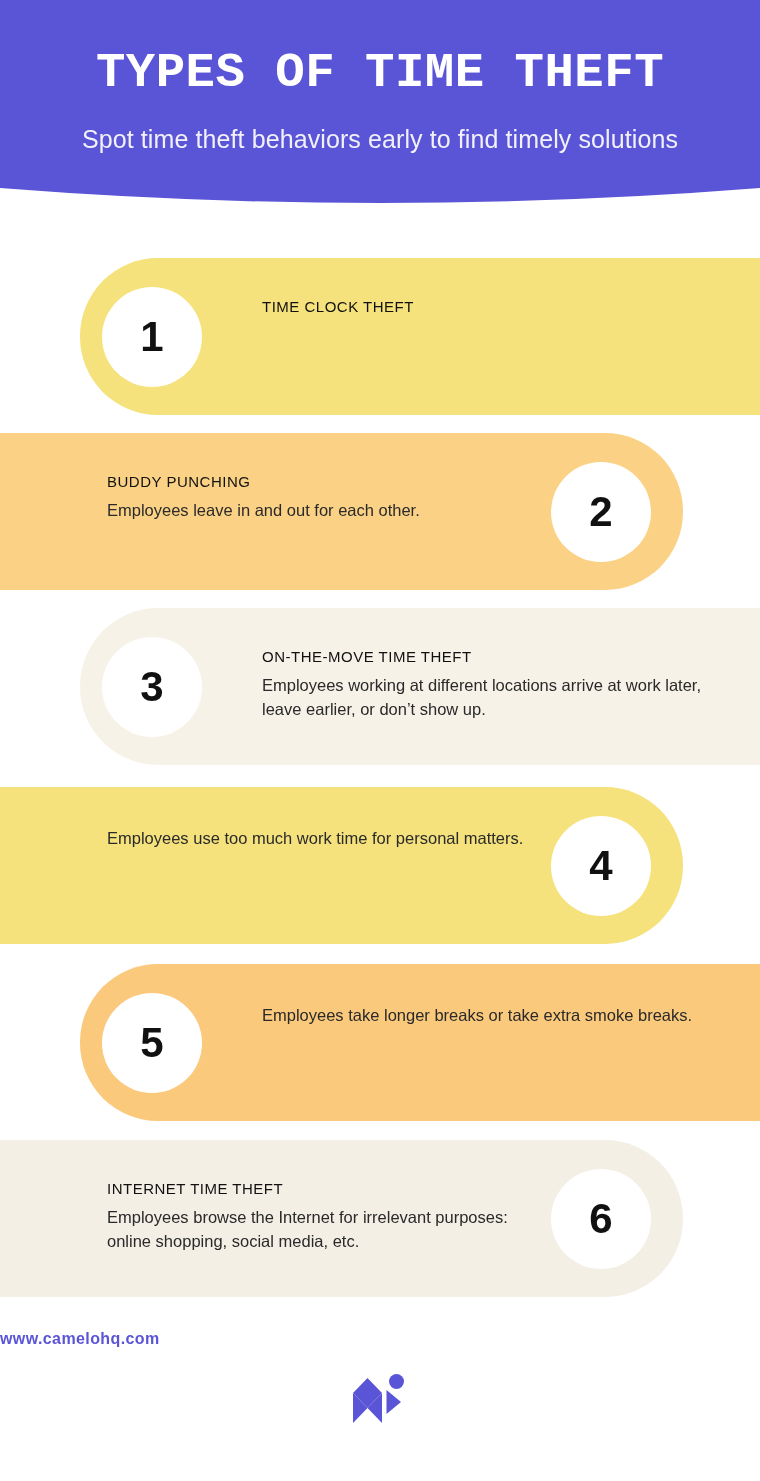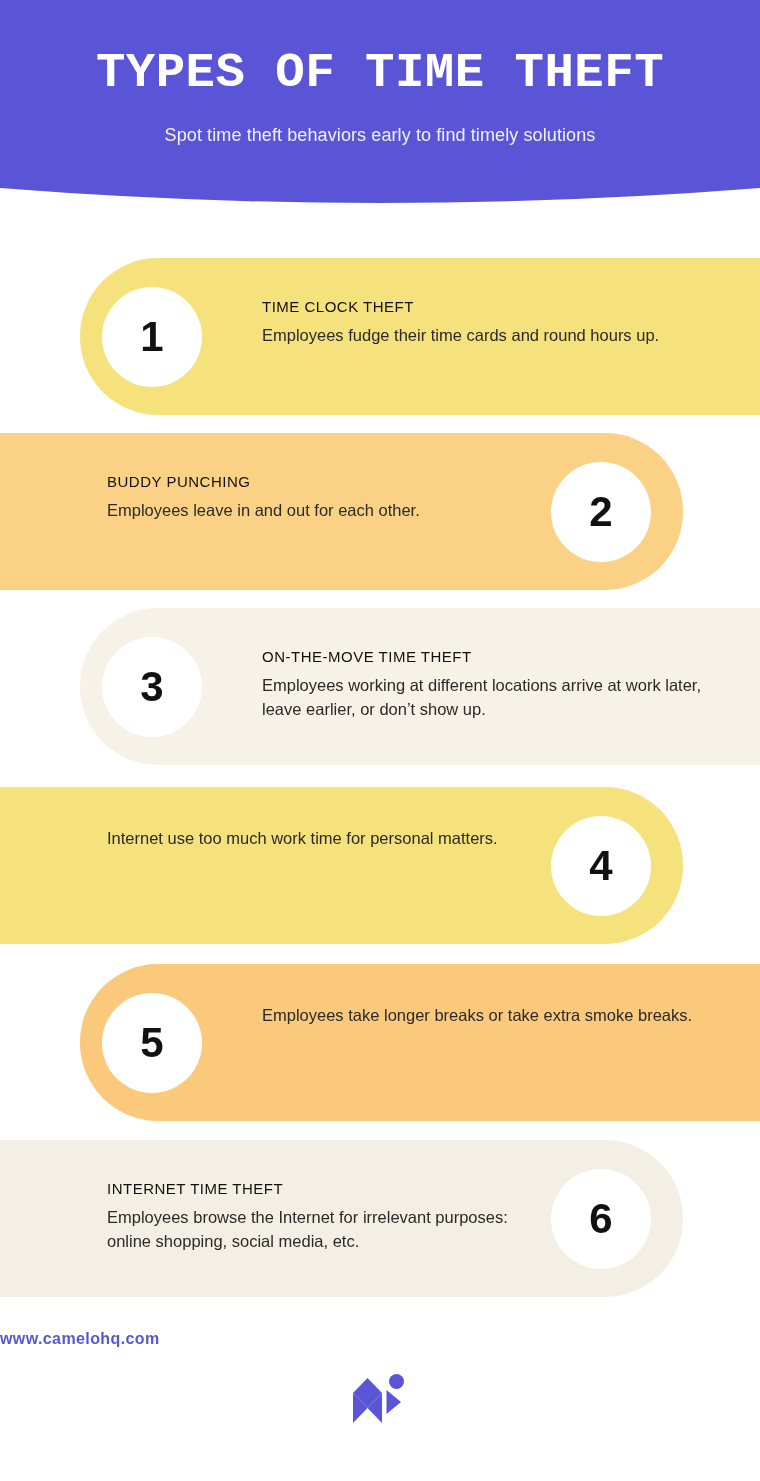--- a/index.html
+++ b/index.html
@@ -42,21 +42,21 @@
   .header-title {
     font-size:49px;
     font-weight:bold;
     letter-spacing:0.5px;
     color:#ffffff;
     line-height:1.05;
     font-family:Liberation Mono, monospace;
   }
   .header-subtitle {
     margin-top:26px;
-    font-size:18px;
+    font-size:25px;
     font-weight:normal;
     color:#f2f1fb;
     letter-spacing:0.1px;
   }
 
   
   .rows {
     position:absolute;
     top:0; left:0;
     width:760px;
@@ -171,21 +171,20 @@
 
   <div class="rows">
 
     <div class="row left" id="row-0" style="top:258px;">
       <div class="band" id="band-0" style="background: rgb(245, 226, 124);"></div>
       <div class="circle">
         <span class="circle-num">1</span>
       </div>
       <div class="row-text">
         <div class="row-title">TIME CLOCK THEFT</div>
-        <div class="row-desc">Employees fudge their time cards and round hours up.</div>
       </div>
     </div>
 
     <div class="row right" id="row-1" style="top:433px;">
       <div class="band" id="band-1" style="background: rgb(251, 210, 133);"></div>
       <div class="circle">
         <span class="circle-num">2</span>
       </div>
       <div class="row-text">
         <div class="row-title">BUDDY PUNCHING</div>
@@ -203,21 +202,21 @@
         <div class="row-desc">Employees working at different locations arrive at work later, leave earlier, or don’t show up.</div>
       </div>
     </div>
 
     <div class="row right" id="row-3" style="top:787px;">
       <div class="band" id="band-3" style="background: rgb(245, 226, 124);"></div>
       <div class="circle">
         <span class="circle-num">4</span>
       </div>
       <div class="row-text">
-        <div class="row-desc">Internet use too much work time for personal matters.</div>
+        <div class="row-desc">Employees use too much work time for personal matters.</div>
       </div>
     </div>
 
     <div class="row left" id="row-4" style="top:964px;">
       <div class="band" id="band-4" style="background: rgb(251, 201, 124);"></div>
       <div class="circle">
         <span class="circle-num">5</span>
       </div>
       <div class="row-text">
         <div class="row-desc">Employees take longer breaks or take extra smoke breaks.</div>

